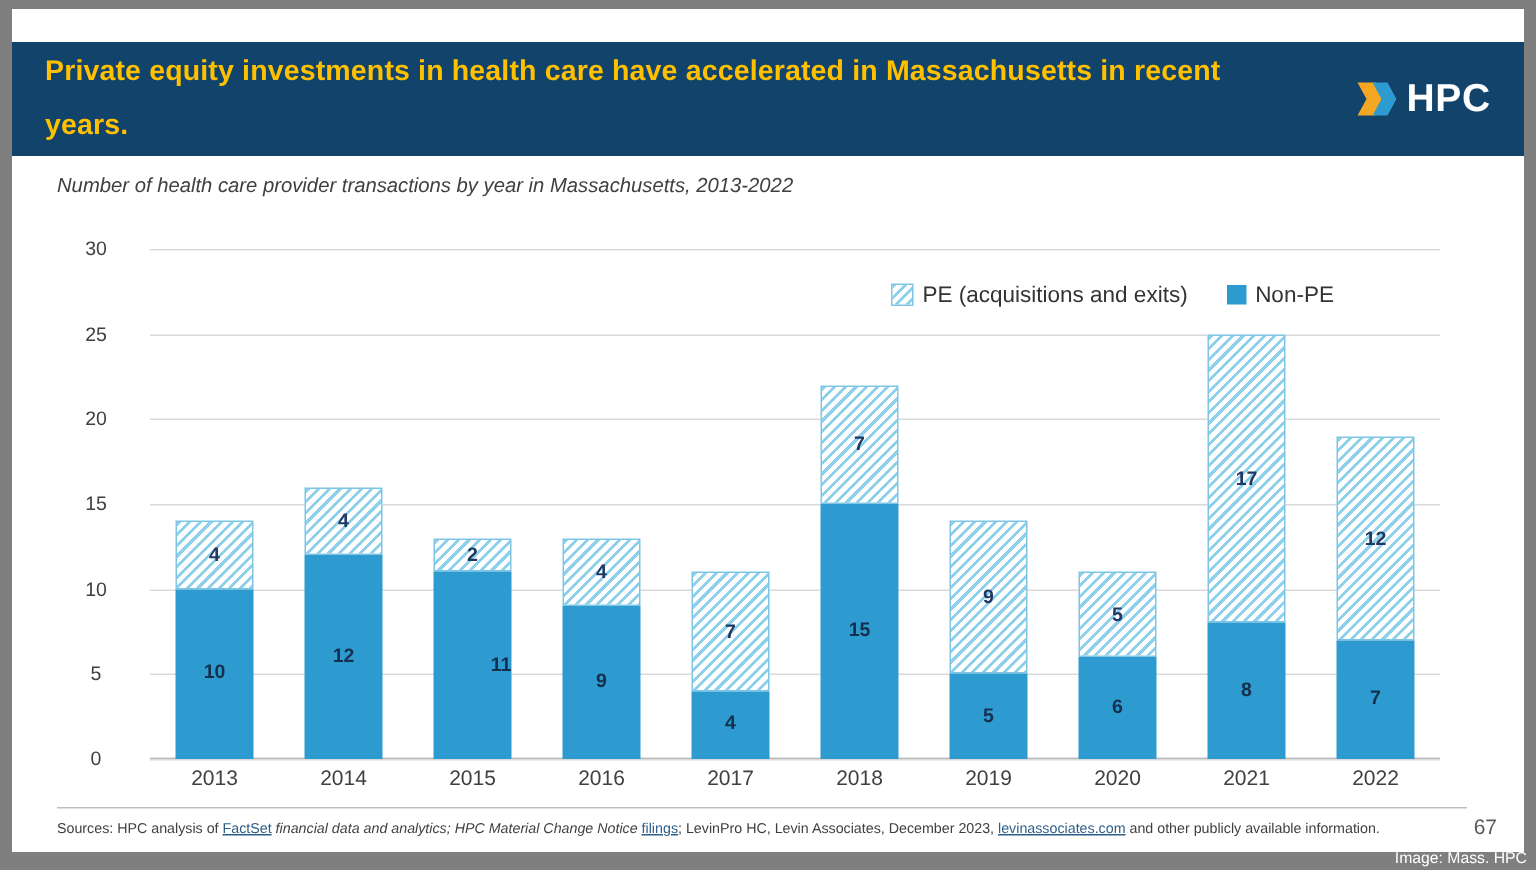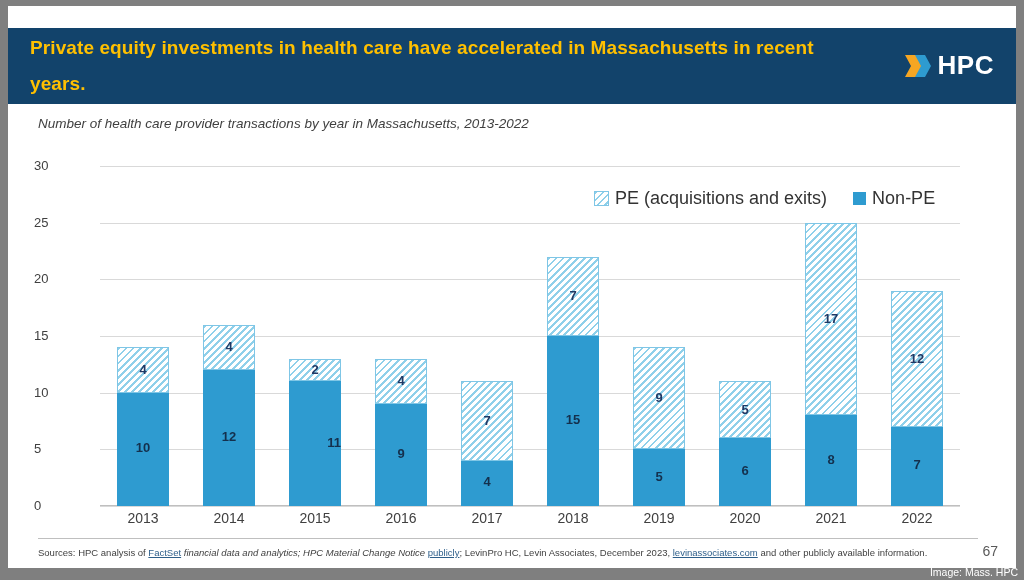--- a/index.html
+++ b/index.html
@@ -98,21 +98,21 @@
     left: 0;
     bottom: 0;
     width: 100%;
     height: 1px;
     background: #bfbfbf;
   }
   .ytick {
     position: absolute;
     right: 866px;
     width: 60px;
-    text-align: left;
+    text-align: center;
     font-size: 13px;
     color: #404040;
     transform: translateY(-8px);
   }
   .bars {
     position: absolute;
     left: 0; top: 0;
     width: 100%; height: 340px;
     display: flex;
     align-items: flex-end;
@@ -172,21 +172,21 @@
     left: 560px;
     top: 38px;
     display: flex;
     align-items: center;
     gap: 26px;
   }
   .legend-item {
     display: flex;
     align-items: center;
     gap: 6px;
-    font-size: 18px;
+    font-size: 15px;
     color: #333333;
     text-align: right;
   }
   .swatch {
     width: 13px; height: 13px;
     display: inline-block;
   }
   .swatch-pe {
     background-color: #ffffff;
     background-image:
@@ -382,17 +382,17 @@
         <div class="xlabel">2018</div>
         <div class="xlabel">2019</div>
         <div class="xlabel">2020</div>
         <div class="xlabel">2021</div>
         <div class="xlabel">2022</div>
       </div>
   </div>
 
   <div class="footer-rule"></div>
   <div class="sources">
-    <span>Sources: HPC analysis of </span><u>FactSet</u><i> financial data and analytics; HPC Material Change Notice </i><u>publicly</u><span>; LevinPro HC, Levin Associates, December 2023, </span><u>levinassociates.com</u><span> and other publicly available information.</span>
+    <span>Sources: HPC analysis of </span><u>FactSet</u><i> financial data and analytics; HPC Material Change Notice </i><u>filings</u><span>; LevinPro HC, Levin Associates, December 2023, </span><u>levinassociates.com</u><span> and other publicly available information.</span>
   </div>
   <div class="page-num">67</div>
   <div class="credit-bar">Image: Mass. HPC</div>
 </div>
 
 </body></html>

